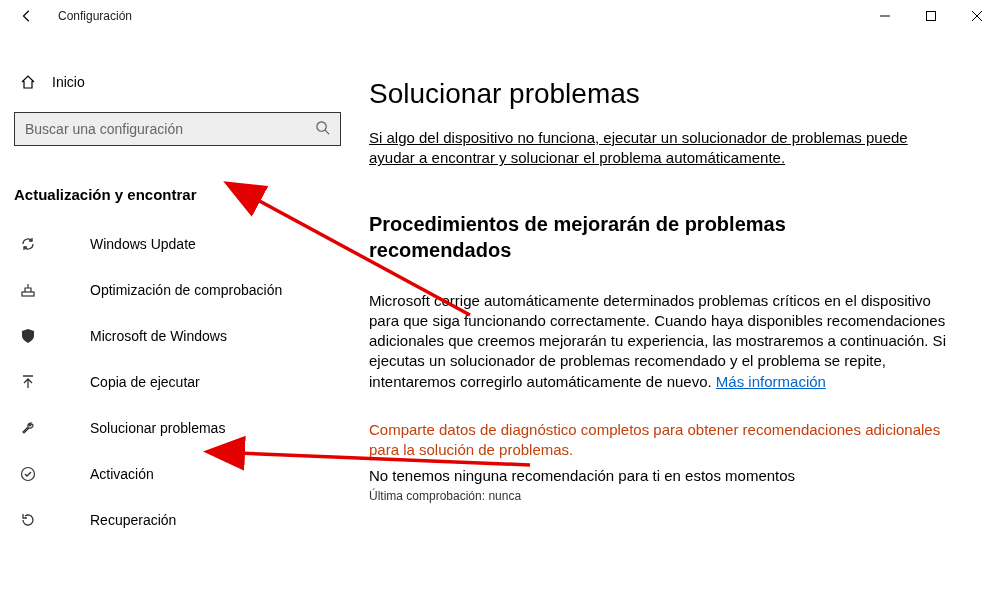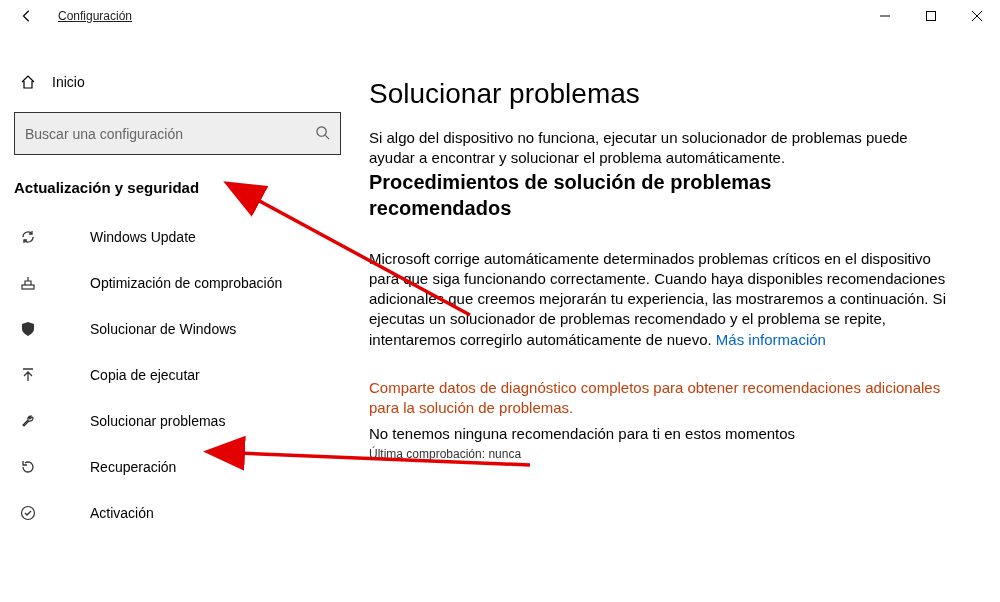--- a/index.html
+++ b/index.html
@@ -17,21 +17,21 @@
     height: 32px;
     padding-left: 18px;
     font-size: 12px;
     color: #222;
   }
   .titlebar .back {
     width: 18px; height: 18px;
     display: flex; align-items: center; justify-content: center;
     margin-right: 22px;
   }
-  .titlebar .title { flex: 1; text-decoration: underline; }
+  .titlebar .title { flex: 1; }
   .winbtns {
     display: flex;
   }
   .winbtns div {
     width: 46px; height: 32px;
     display: flex; align-items: center; justify-content: center;
   }
   .layout {
     display: flex;
     height: calc(100% - 32px);
@@ -48,24 +48,24 @@
     padding: 0 18px;
     height: 36px;
     font-size: 14px;
     margin-bottom: 8px;
   }
   .home-row .icon {
     width: 20px; display: flex; justify-content: center;
     margin-right: 14px;
   }
   .searchbox {
-    margin: 4px 14px 12px 14px;
+    margin: 4px 14px 28px 14px;
     border: 1px solid #333;
     background: #eee;
-    height: 43px;
+    height: 34px;
     display: flex;
     align-items: center;
     padding: 0 10px;
     font-size: 14px;
     color: #666;
   }
   .searchbox .ph { flex: 1; }
   .section-head {
     padding: 12px 14px 18px 14px;
     font-size: 15px;
@@ -92,35 +92,37 @@
     overflow: hidden;
   }
   h1 {
     font-weight: 400;
     font-size: 28px;
     margin: 14px 0 18px 0;
   }
   .intro {
     font-size: 15px;
     line-height: 1.35;
+    margin-bottom: 42px;
     max-width: 560px;
+    text-decoration: underline;
   }
   h2 {
     font-weight: 600;
     font-size: 20px;
     margin: 0 0 28px 0;
     max-width: 520px;
     line-height: 1.3;
   }
   .bodytext {
     font-size: 15px;
     line-height: 1.35;
     max-width: 580px;
   }
-  .link { color: #0066cc; cursor: pointer; }
+  .link { color: #0066cc; text-decoration: underline; cursor: pointer; }
   .warn { color: #c2410c; margin-top: 28px; }
   .norec { margin-top: 6px; }
   .meta { font-size: 12px; color: #333; margin-top: 2px; }
 
   
   .arrows {
     position: absolute;
     top: 0; left: 0;
     width: 1000px; height: 602px;
     pointer-events: none;
@@ -172,21 +174,21 @@
     <div class="searchbox">
       <span class="ph">Buscar una configuración</span>
       <span>
         <svg width="15" height="15" viewBox="0 0 16 16">
             <circle cx="7" cy="7" r="5" fill="none" stroke="#555" stroke-width="1.2"></circle>
             <line x1="11" y1="11" x2="15" y2="15" stroke="#555" stroke-width="1.2"></line>
           </svg>
       </span>
     </div>
 
-    <div class="section-head">Actualización y seguridad</div>
+    <div class="section-head">Actualización y encontrar</div>
 
     <div class="nav-item">
       <span class="icon">
         <svg width="16" height="16" viewBox="0 0 16 16">
             <path d="M3 8a5 5 0 0 1 9-3 M13 8a5 5 0 0 1-9 3" fill="none" stroke="#333" stroke-width="1.3"></path>
             <path d="M12 2v3h-3 M4 14v-3h3" fill="none" stroke="#333" stroke-width="1.3"></path>
           </svg>
       </span>
       <span>Windows Update</span>
     </div>
@@ -200,68 +202,68 @@
       </span>
       <span>Optimización de comprobación</span>
     </div>
 
     <div class="nav-item">
       <span class="icon">
         <svg width="16" height="16" viewBox="0 0 16 16">
             <path d="M8 1 L14 3 V8 C14 12 8 15 8 15 C8 15 2 12 2 8 V3 Z" fill="#333"></path>
           </svg>
       </span>
-      <span>Solucionar de Windows</span>
+      <span>Microsoft de Windows</span>
     </div>
 
     <div class="nav-item">
       <span class="icon">
         <svg width="16" height="16" viewBox="0 0 16 16">
             <path d="M8 14V5 M4 9l4-4 4 4 M3 2h10" fill="none" stroke="#333" stroke-width="1.3"></path>
           </svg>
       </span>
       <span>Copia de ejecutar</span>
     </div>
 
     <div class="nav-item">
       <span class="icon">
         <svg width="16" height="16" viewBox="0 0 16 16">
             <path d="M13 5a3 3 0 0 1-4 3L4 13l-1-1 5-5a3 3 0 0 1 3-4l-2 2 1 1 2-2z" fill="none" stroke="#333" stroke-width="1.2"></path>
           </svg>
       </span>
       <span>Solucionar problemas</span>
+    </div>
+
+    <div class="nav-item">
+      <span class="icon">
+        <svg width="16" height="16" viewBox="0 0 16 16">
+            <circle cx="8" cy="8" r="6.5" fill="none" stroke="#333" stroke-width="1.2"></circle>
+            <path d="M5 8l2 2 4-4" fill="none" stroke="#333" stroke-width="1.4"></path>
+          </svg>
+      </span>
+      <span>Activación</span>
     </div>
 
     <div class="nav-item">
       <span class="icon">
         <svg width="16" height="16" viewBox="0 0 16 16">
             <path d="M3 8a5 5 0 1 0 2-4" fill="none" stroke="#333" stroke-width="1.3"></path>
             <path d="M3 2v4h4" fill="none" stroke="#333" stroke-width="1.3"></path>
           </svg>
       </span>
       <span>Recuperación</span>
-    </div>
-
-    <div class="nav-item">
-      <span class="icon">
-        <svg width="16" height="16" viewBox="0 0 16 16">
-            <circle cx="8" cy="8" r="6.5" fill="none" stroke="#333" stroke-width="1.2"></circle>
-            <path d="M5 8l2 2 4-4" fill="none" stroke="#333" stroke-width="1.4"></path>
-          </svg>
-      </span>
-      <span>Activación</span>
     </div>
 
   </div>
 
   <div class="content">
     <h1>Solucionar problemas</h1>
     <div class="intro">Si algo del dispositivo no funciona, ejecutar un solucionador de problemas puede ayudar a encontrar y solucionar el problema automáticamente.</div>
 
-    <h2>Procedimientos de solución de problemas recomendados</h2>
+    <h2>Procedimientos de mejorarán de problemas recomendados</h2>
 
     <div class="bodytext">
       <span>Microsoft corrige automáticamente determinados problemas críticos en el dispositivo para que siga funcionando correctamente. Cuando haya disponibles recomendaciones adicionales que creemos mejorarán tu experiencia, las mostraremos a continuación. Si ejecutas un solucionador de problemas recomendado y el problema se repite, intentaremos corregirlo automáticamente de nuevo. </span><span class="link">Más información</span>
     </div>
 
     <div class="bodytext warn">Comparte datos de diagnóstico completos para obtener recomendaciones adicionales para la solución de problemas.</div>
     <div class="bodytext norec">No tenemos ninguna recomendación para ti en estos momentos</div>
     <div class="meta">Última comprobación: nunca</div>
   </div>
 </div>

